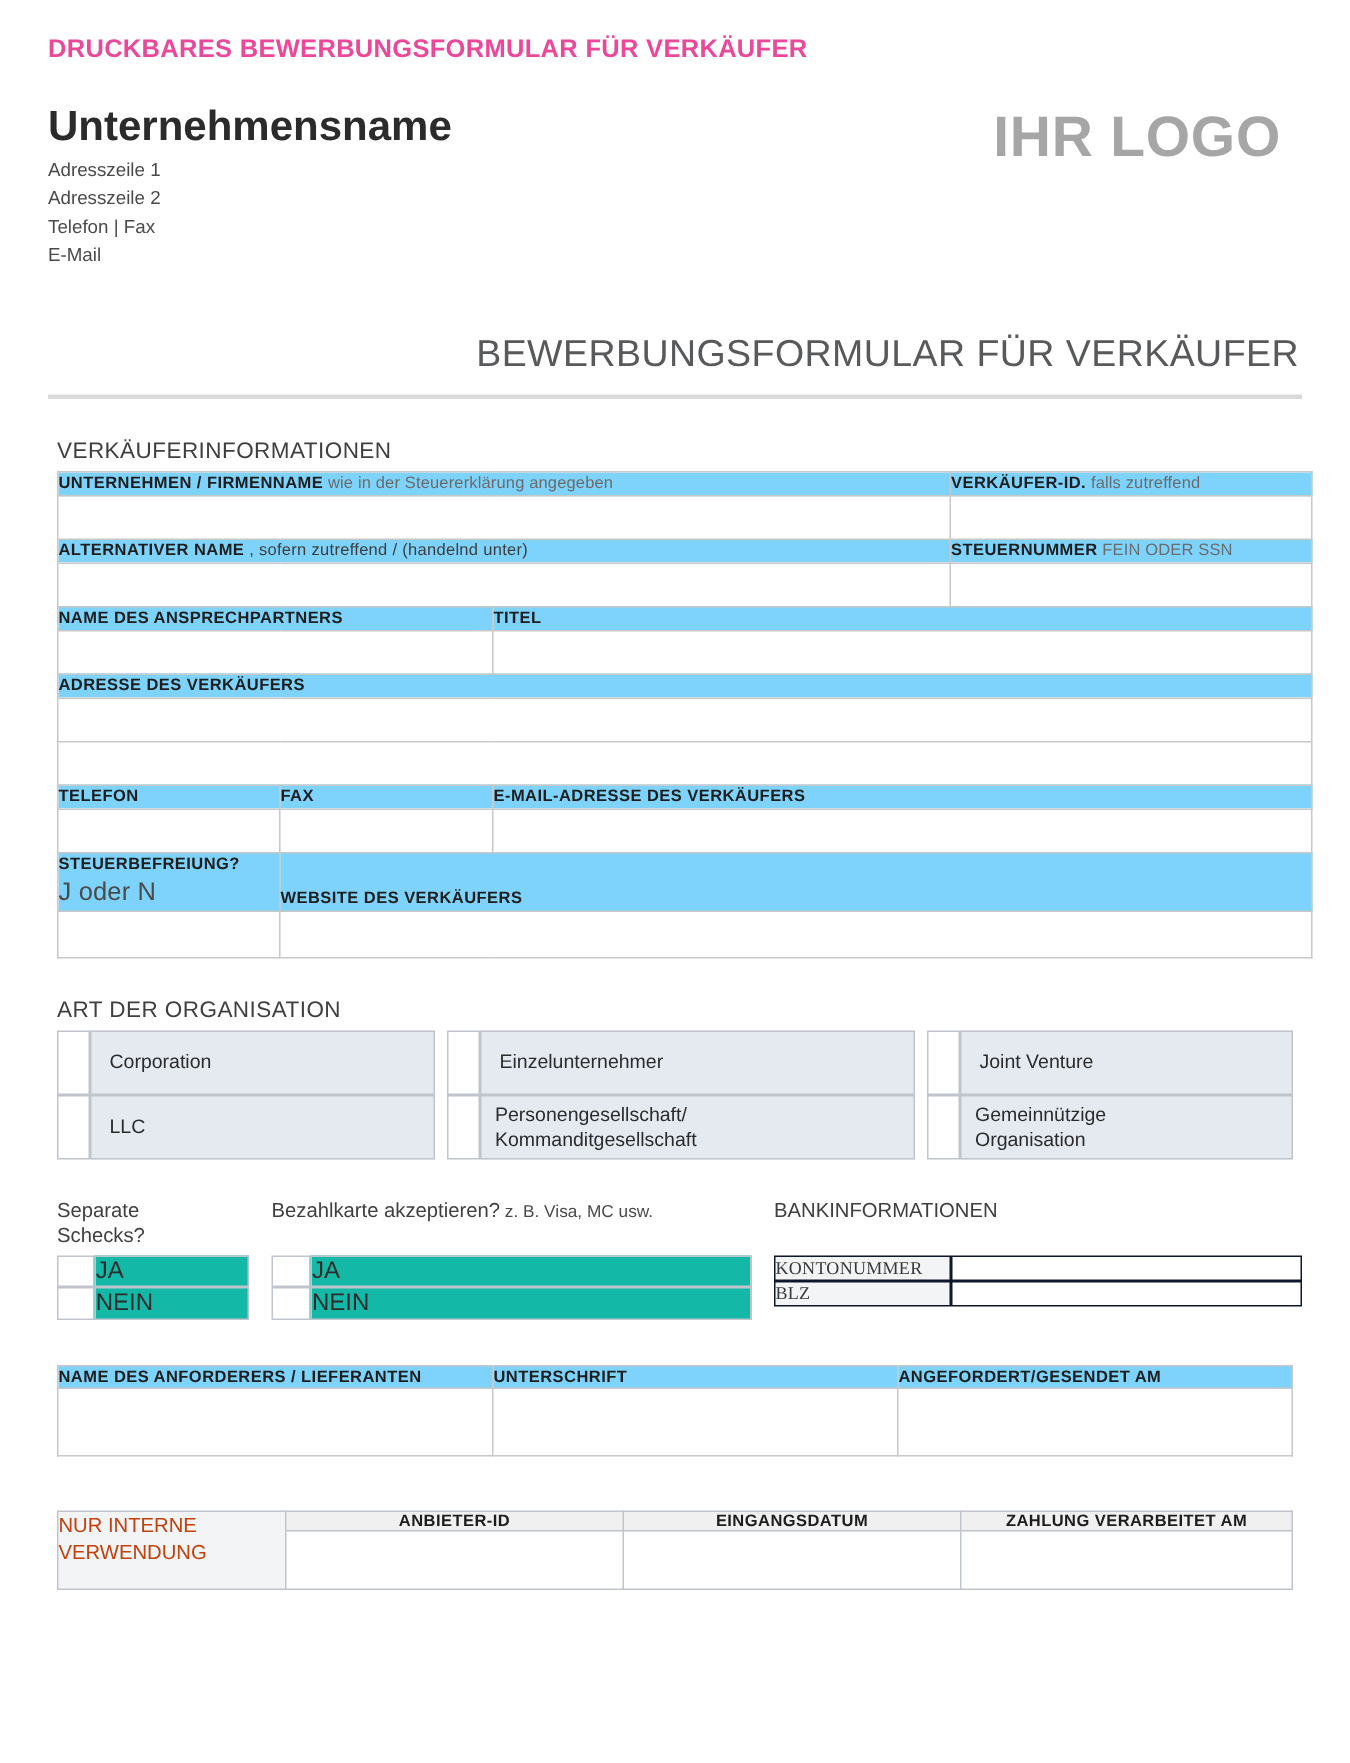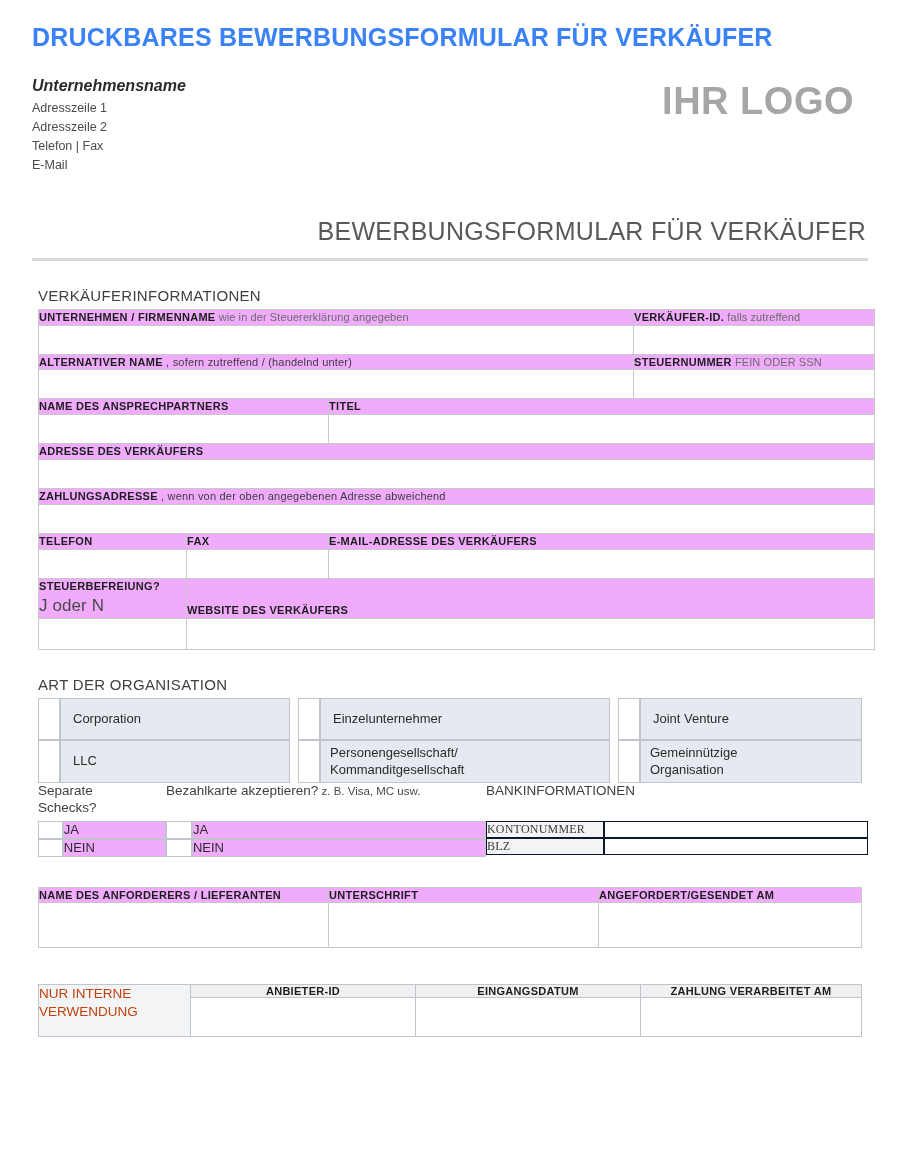--- a/index.html
+++ b/index.html
@@ -19,40 +19,39 @@
     position: relative;
     width: 900px;
     height: 1175px;
     box-sizing: border-box;
     padding: 0 32px;
     overflow: hidden;
   }
 
   
   .doc-title {
-    font-size: 25px;
+    font-size: 17px;
     font-weight: bold;
     letter-spacing: 0.2px;
-    color: #3b82f6;
+    color: #ec4899;
     margin: 24px 0 0 0;
     line-height: 1.1;
   }
   .header-block {
     display: flex;
     align-items: flex-start;
     justify-content: space-between;
     margin-top: 24px;
   }
   .company-name {
-    font-size: 16px;
+    font-size: 28px;
     font-weight: bold;
     color: #2b2b2b;
     line-height: 1.2;
     margin: 0 0 4px 0;
-    font-style: italic;
   }
   .addr-line {
     font-size: 12.5px;
     color: #4a4a4a;
     line-height: 1.52;
   }
   .logo-text {
     font-size: 38px;
     font-weight: bold;
     color: #a6a6a6;
@@ -93,21 +92,21 @@
     table-layout: fixed;
     width: calc(100% - 12px);
     margin-left: 6px;
   }
   table.grid td {
     border: 1px solid #c8c8c8;
     vertical-align: top;
     padding: 0;
   }
   .hdr {
-    background: #f0abfc;
+    background: #7dd3fc;
     padding: 5px 8px 4px 8px;
     font-size: 11px;
     line-height: 1.35;
     color: #1d1d1d;
     letter-spacing: 0.2px;
   }
   .hdr b {
     font-weight: bold;
     letter-spacing: 0.3px;
   }
@@ -160,21 +159,23 @@
     padding: 6px 9px;
     line-height: 1.28;
   }
   td.opt.two { padding: 4px 9px; }
   .orggap { width: 8px; border: none !important; background: transparent !important; }
 
   
   .midrow {
     display: flex;
     align-items: flex-start;
+    margin-top: 26px;
     margin-left: 6px;
+    gap: 15px;
   }
   .midcol { display: flex; flex-direction: column; }
   .mid-label {
     font-size: 13.5px;
     color: #3f3f3f;
     line-height: 1.25;
     margin-bottom: 4px;
     min-height: 34px;
   }
   .mid-label .note {
@@ -185,22 +186,22 @@
     border-collapse: separate;
     border-spacing: 0;
     table-layout: fixed;
   }
   table.yn td {
     border: 1px solid #c0c4cc;
     padding: 0;
   }
   td.yn-chk { background: #ffffff; width: 22px; }
   td.yn-opt {
-    background: #f0abfc;
-    font-size: 13px;
+    background: #14b8a6;
+    font-size: 16px;
     color: #2b2b2b;
     padding: 5px 10px;
     line-height: 1.2;
   }
   table.bank {
     border-collapse: separate;
     border-spacing: 0;
     table-layout: fixed;
   }
   table.bank td {
@@ -304,23 +305,20 @@
       <td class="fill" colspan="2"></td>
     </tr>
 
     <tr>
       <td class="hdr" colspan="4"><b>ADRESSE DES VERKÄUFERS</b></td>
     </tr>
     <tr>
       <td class="fill" colspan="4"></td>
     </tr>
 
-    <tr>
-      <td class="hdr" colspan="4"><b>ZAHLUNGSADRESSE</b><span class="sub2"> , wenn von der oben angegebenen Adresse abweichend</span></td>
-    </tr>
     <tr>
       <td class="fill" colspan="4"></td>
     </tr>
 
     <tr>
       <td class="hdr"><b>TELEFON</b></td>
       <td class="hdr"><b>FAX</b></td>
       <td class="hdr" colspan="2"><b>E-MAIL-ADRESSE DES VERKÄUFERS</b></td>
     </tr>
     <tr>

